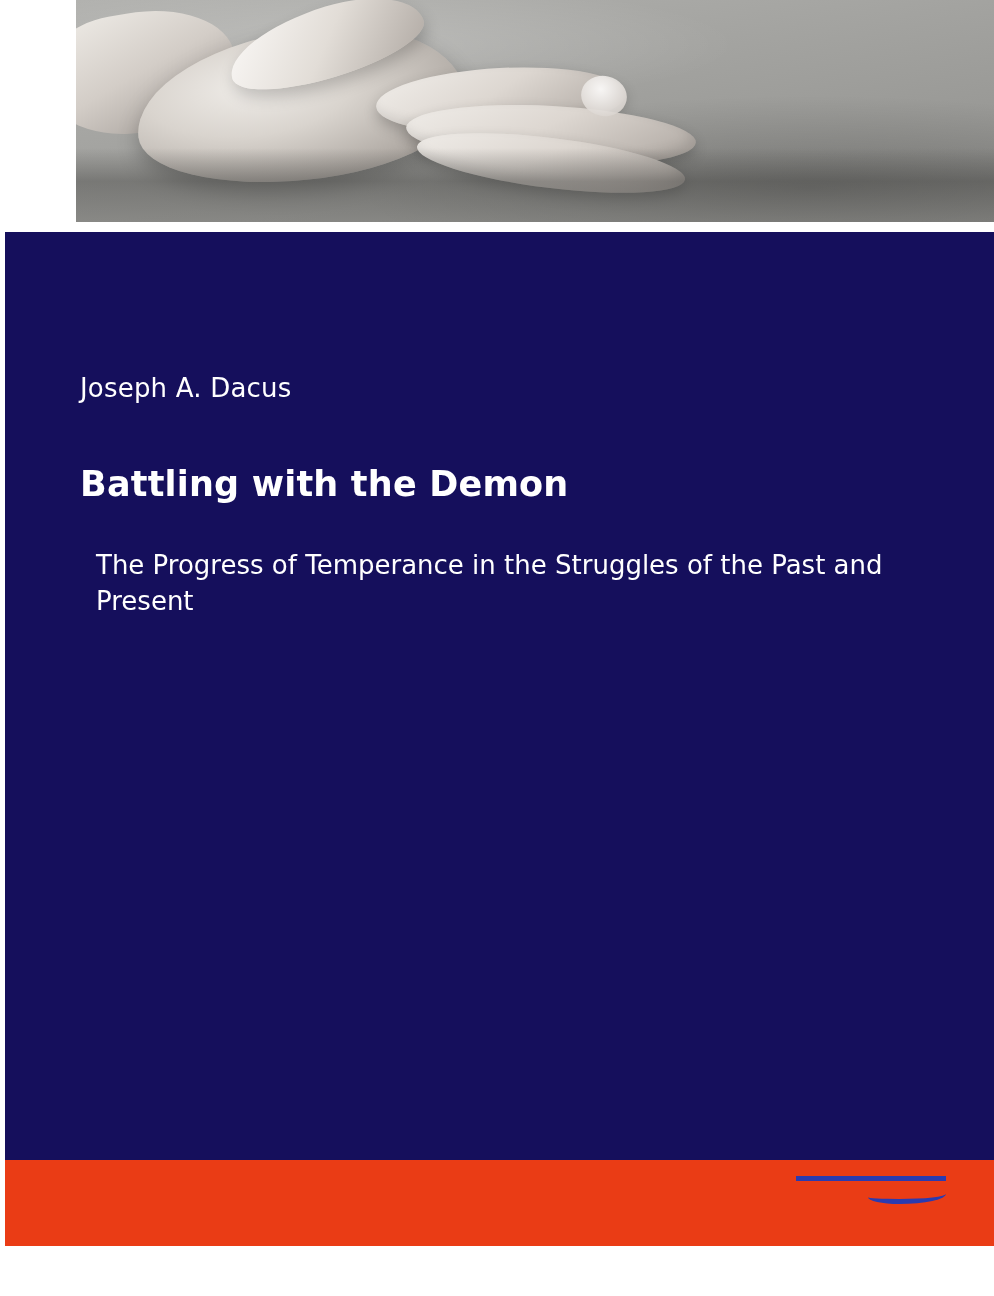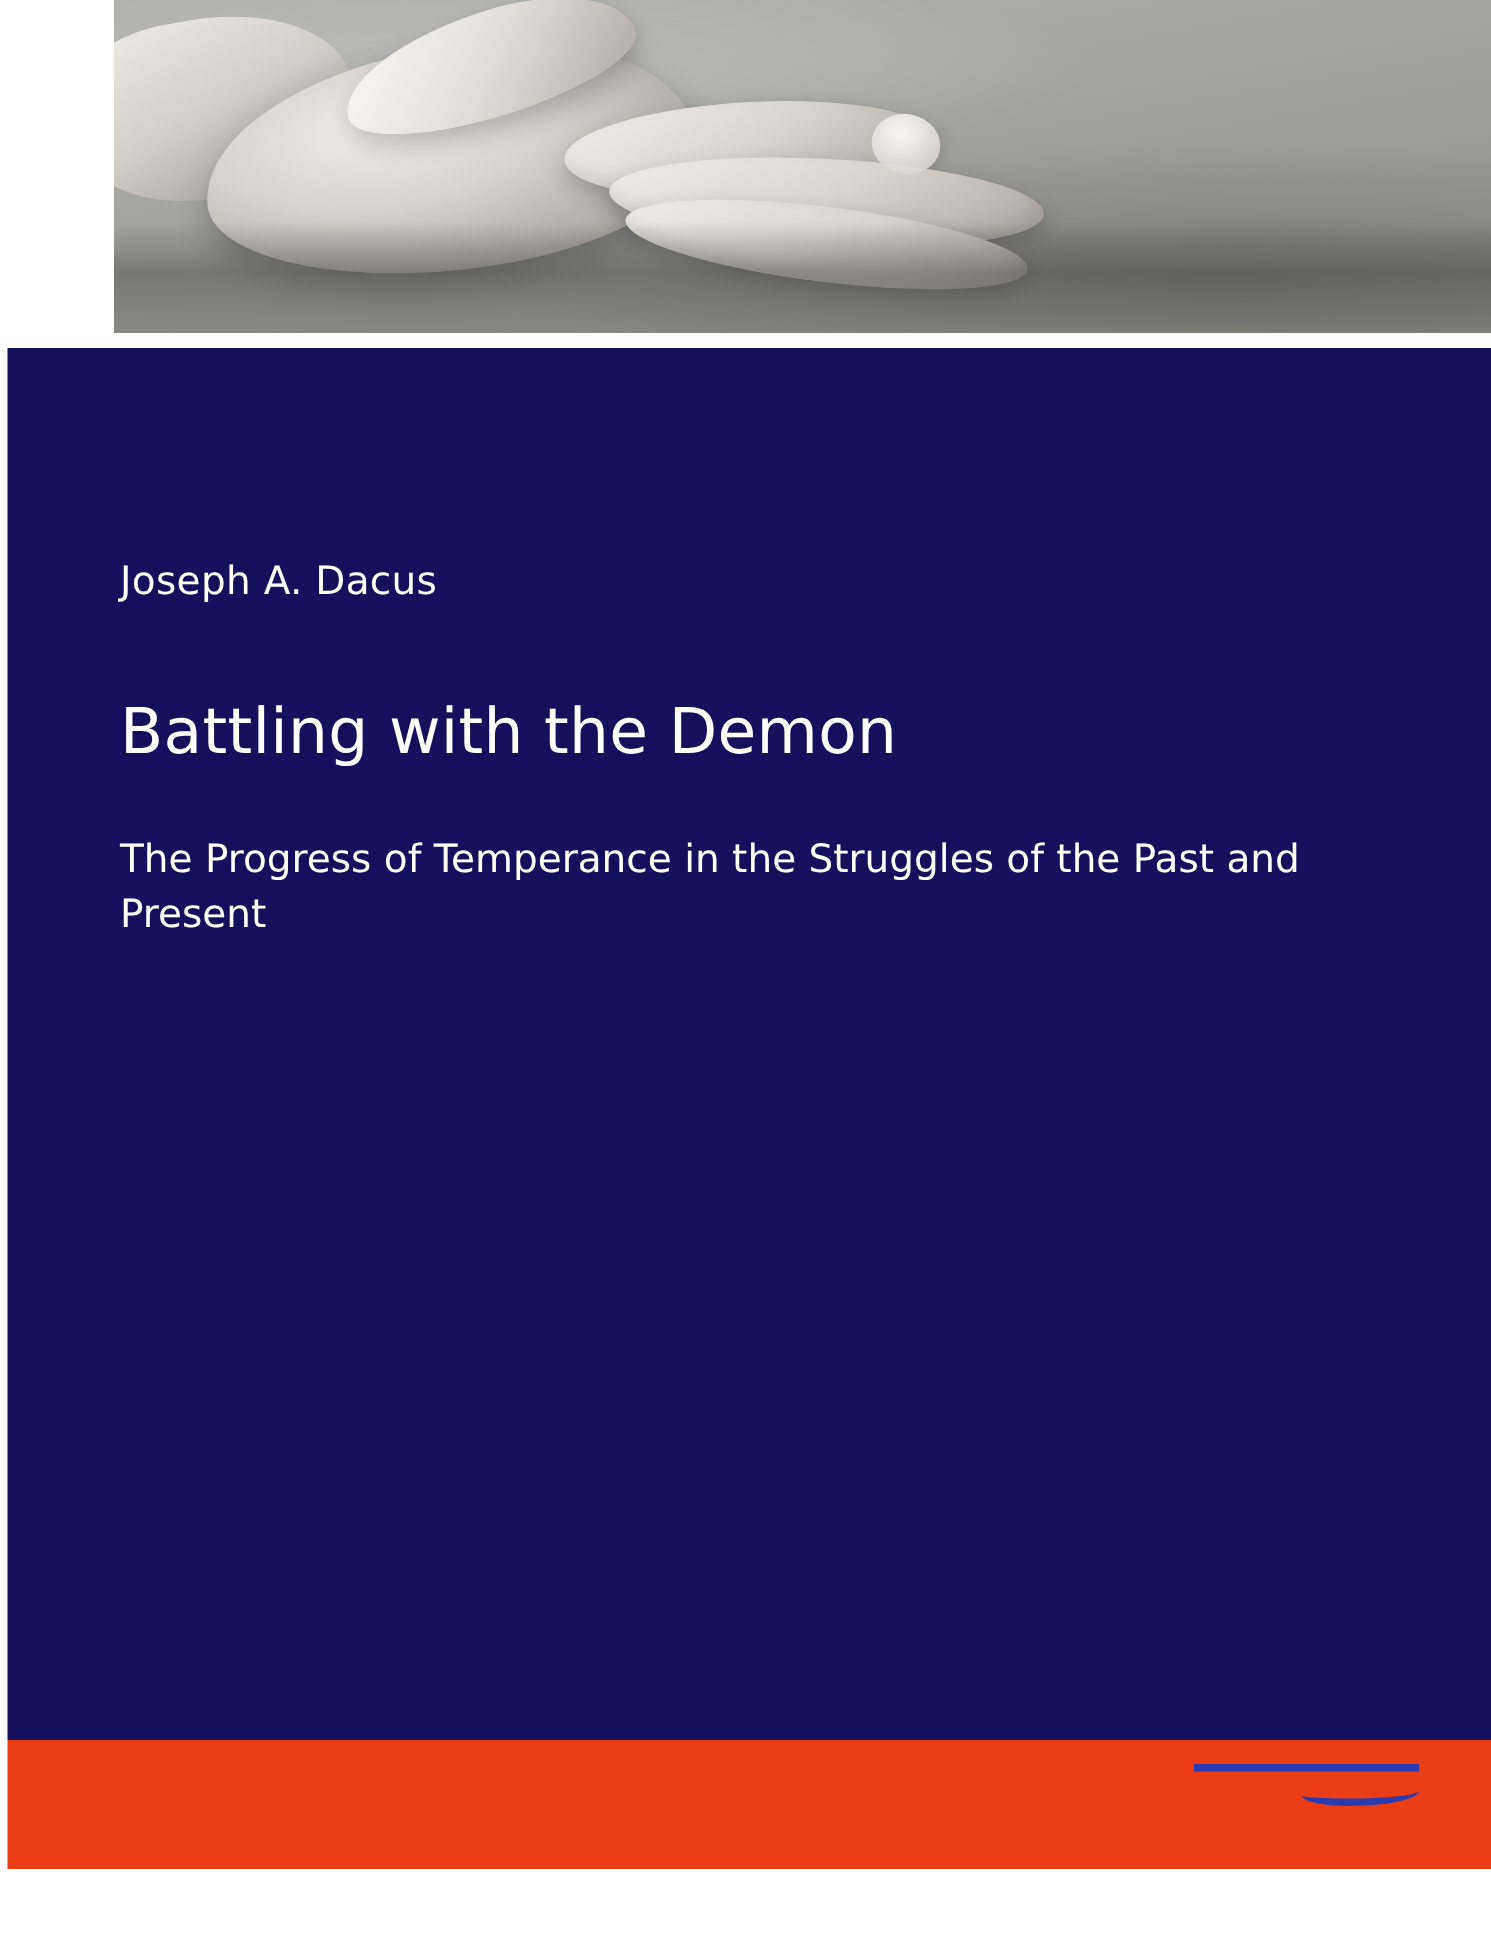--- a/index.html
+++ b/index.html
@@ -144,32 +144,32 @@
   .author {
     color: #ffffff;
     font-size: 26px;
     line-height: 1.25;
     font-weight: 400;
     margin: 0 0 58px 0;
     letter-spacing: 0.2px;
   }
   .title {
     color: #ffffff;
-    font-size: 42px;
-    font-weight: 400;
+    font-size: 35px;
+    font-weight: 700;
     line-height: 1.2;
     margin: 14px 0 42px 0;
     letter-spacing: 0.2px;
   }
   .subtitle {
     color: #ffffff;
     font-size: 26px;
     font-weight: 400;
     line-height: 1.42;
-    margin: 0;
+    margin: 16px;
     max-width: 820px;
   }
   
   .orange-band {
     position: absolute;
     left: 0;
     top: 1160px;
     width: 994px;
     height: 86px;
     background: #ea3c15;

